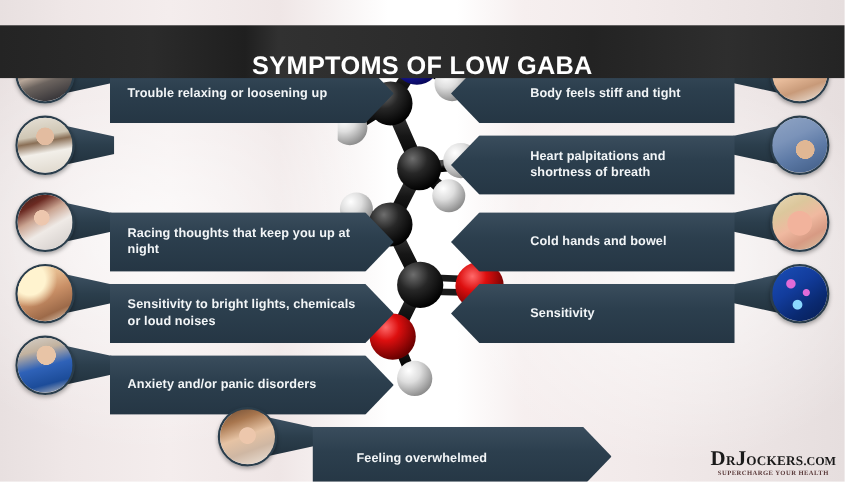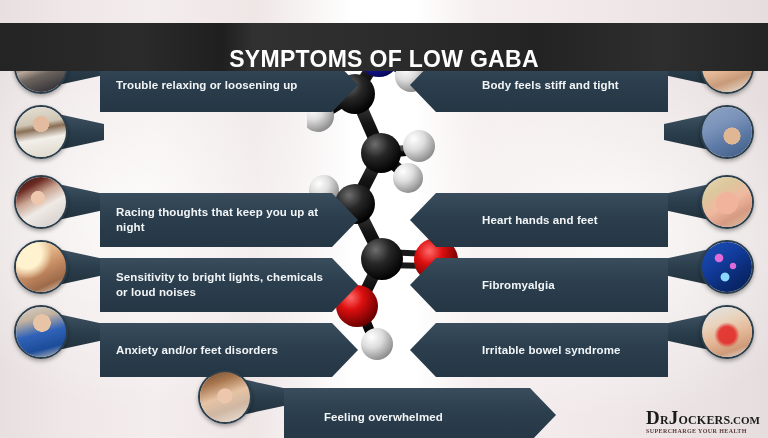--- a/index.html
+++ b/index.html
@@ -126,21 +126,21 @@
   #row-bottom .neck{left:46px;width:46px;}
   #row-bottom .panel{
     left:88px;right:0;
     clip-path:polygon(0 0, calc(100% - 26px) 0, 100% 50%, calc(100% - 26px) 100%, 0 100%);
     padding:4px 34px 0 40px;
   }
 
   
   #logo{
     position:absolute;right:8px;bottom:4px;
-    z-index:30;
+    text-align:center;z-index:30;
     line-height:1;
   }
   #logo-main{
     color:#1a1a1a;
     font-family:"Liberation Serif", serif;
     font-size:19px;
     font-weight:bold;
     letter-spacing:.2px;
     white-space:nowrap;
   }
@@ -294,21 +294,21 @@
   </div>
 
   <div class="row left" style="top:305px">
     <div class="bubble">
       <div class="photo" style="background:
         radial-gradient(circle at 52% 32%, #e8c4a6 0 20%, rgba(232,196,166,0) 21%),
         linear-gradient(165deg,#d8d2cb 0%,#c2b29f 26%,#2f62b8 52%,#1c4c99 78%,#cfcac4 100%);"></div>
     </div>
     <div class="neck"></div>
     <div class="panel">
-      <span class="label">Anxiety and/or feet disorders</span>
+      <span class="label">Anxiety and/or panic disorders</span>
     </div>
   </div>
 
   <div class="row right" style="top:40px">
     <div class="bubble">
       <div class="photo" style="background:
         radial-gradient(circle at 40% 30%, #9a6a44 0 22%, rgba(154,106,68,0) 23%),
         linear-gradient(160deg,#e8e3dc 0%,#d9c2a8 30%,#e7bb9a 50%,#c89a79 72%,#efe9e2 100%);"></div>
     </div>
     <div class="neck"></div>
@@ -317,59 +317,51 @@
     </div>
   </div>
 
   <div class="row right" style="top:105px">
     <div class="bubble">
       <div class="photo" style="background:
         radial-gradient(circle at 60% 58%, #e0b794 0 20%, rgba(224,183,148,0) 21%),
         linear-gradient(155deg,#8fa4c4 0%,#7b93b9 36%,#5d7aa6 62%,#3f5b84 100%);"></div>
     </div>
     <div class="neck"></div>
+    <div class="panel">
+      <span class="label">Heart palpitations and shortness of breath</span>
+    </div>
   </div>
 
   <div class="row right" style="top:175px">
     <div class="bubble">
       <div class="photo" style="background:
         radial-gradient(circle at 50% 52%, #f2b39c 0 30%, rgba(242,179,156,0) 32%),
         linear-gradient(150deg,#e8d9b6 0%,#dcc79c 28%,#f0b9a0 52%,#d79a83 74%,#d9c6a3 100%);"></div>
     </div>
     <div class="neck"></div>
     <div class="panel">
-      <span class="label">Heart hands and feet</span>
+      <span class="label">Cold hands and bowel</span>
     </div>
   </div>
 
   <div class="row right" style="top:240px">
     <div class="bubble">
       <div class="photo" style="background:
         radial-gradient(circle at 34% 32%, #e06bd8 0 8%, rgba(224,107,216,0) 10%),
         radial-gradient(circle at 62% 48%, #e06bd8 0 7%, rgba(224,107,216,0) 9%),
         radial-gradient(circle at 46% 70%, #8ad8ff 0 9%, rgba(138,216,255,0) 11%),
         linear-gradient(145deg,#1b4fb8 0%,#123c9c 40%,#0a2a72 70%,#071d52 100%);"></div>
     </div>
     <div class="neck"></div>
     <div class="panel">
-      <span class="label">Fibromyalgia</span>
-    </div>
-  </div>
-
-  <div class="row right" style="top:305px">
-    <div class="bubble">
-      <div class="photo" style="background:
-        radial-gradient(circle at 50% 56%, rgba(226,36,36,.85) 0 22%, rgba(226,36,36,0) 34%),
-        linear-gradient(160deg,#dfe6ea 0%,#e9d3bd 32%,#e4b998 56%,#cf9a78 80%,#e5e9ec 100%);"></div>
-    </div>
-    <div class="neck"></div>
-    <div class="panel">
-      <span class="label">Irritable bowel syndrome</span>
-    </div>
-  </div>
+      <span class="label">Sensitivity</span>
+    </div>
+  </div>
+
 
   <div id="row-bottom" class="row left">
     <div class="bubble">
       <div class="photo" style="background:
         radial-gradient(circle at 50% 48%, #edc7ac 0 20%, rgba(237,199,172,0) 22%),
         linear-gradient(160deg,#6b4a33 0%,#a8764e 24%,#e6c3a4 48%,#cfb7a3 70%,#efe6dd 100%);"></div>
     </div>
     <div class="neck"></div>
     <div class="panel">
       <span class="label">Feeling overwhelmed</span>

